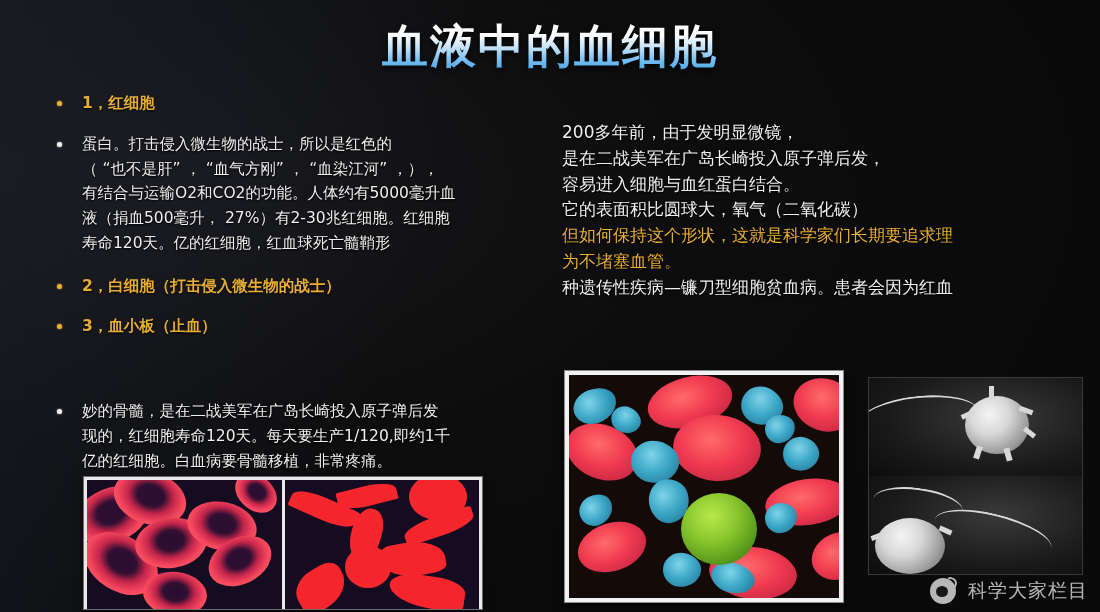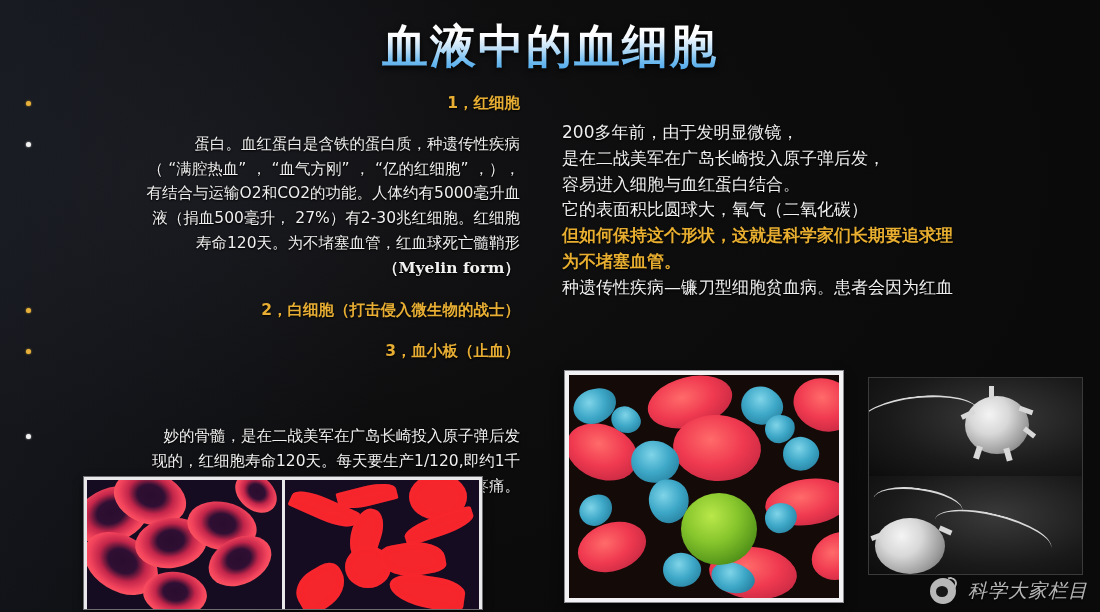--- a/index.html
+++ b/index.html
@@ -36,21 +36,21 @@
     font-family:"DejaVu Sans","Liberation Sans",sans-serif;
   }
   .title-shadow{
     position:absolute; left:0; right:0; top:22px;
     text-align:center;
     font-size:46px; font-weight:bold; letter-spacing:2px;
     line-height:1.05; color:#000; z-index:-1;
   }
 
   
-  .col-left { position:absolute; left:20px; top:92px; width:500px;text-align:right; }
+  .col-left { position:absolute; left:51px; top:92px; width:500px; }
   .col-right{ position:absolute; left:562px; top:120px; width:522px; }
 
   .bullet-row{ display:flex; align-items:flex-start; margin-bottom:2px; }
   .bullet{
     flex:0 0 auto; width:5px; height:5px; border-radius:50%;
     margin:9px 20px 0 6px;
   }
   .bullet.gold { background:#e8b13a; box-shadow:0 0 2px rgba(232,177,58,.9); }
   .bullet.white{ background:#f2f2f2; box-shadow:0 0 2px rgba(255,255,255,.8); }
 
@@ -59,21 +59,21 @@
   .txt.gold  { color:#e7ae33; text-shadow:0 1px 2px #000; font-weight:bold; }
   .myelin{ font-family:"DejaVu Serif","Liberation Serif",serif; font-weight:bold; }
 
   .para { margin-bottom:2px; }
   .block-gap{ height:16px; }
   .block-gap-lg{ height:30px; }
 
   
   .r-line { font-size:17px; line-height:1.52; color:#f0f0f0;
             text-shadow:0 1px 2px #000,0 0 1px #000; }
-  .r-line.gold { color:#e8ae2f; font-weight:bold; text-shadow:0 1px 2px #000; }
+  .r-line.gold { color:#e8ae2f; font-weight:normal; text-shadow:0 1px 2px #000; }
 
   
   .figure { position:absolute; }
 
   #fig-sickle{
     left:84px; top:477px; width:398px; height:132px;
     background:#e9e9ec;
     padding:3px 3px 0 3px;
     box-shadow:0 0 0 1px #6d6d72, 0 3px 8px rgba(0,0,0,.8);
   }
@@ -117,21 +117,20 @@
   .plat{ position:absolute; border-radius:48% 52% 55% 45%/50% 45% 55% 50%;
          background:radial-gradient(circle at 40% 35%, #7fd4e8 0%, #3ea8c8 45%, #1c6e8c 100%); }
   .leuko{ position:absolute; border-radius:50%;
           background:radial-gradient(circle at 40% 32%, #b9e84a 0%, #86c52c 40%, #4e8f18 78%, #2f6510 100%); }
 
   
   #watermark{
     position:absolute; right:12px; bottom:8px;
     display:flex; align-items:center; gap:12px;
     opacity:.78;
-    font-style:italic;
   }
   #watermark .wb{
     width:26px; height:26px; border-radius:50%;
     background:#e8e8e8; position:relative; flex:0 0 auto;
   }
   #watermark .wb::after{
     content:""; position:absolute; left:6px; top:8px;
     width:12px; height:11px; border-radius:50%;
     background:#1a1a1a;
   }
@@ -159,26 +158,25 @@
     <div class="bullet-row">
       <span class="bullet gold"></span>
       <div class="txt gold">1，红细胞</div>
     </div>
 
     <div class="block-gap"></div>
 
     <div class="bullet-row">
       <span class="bullet white"></span>
       <div class="txt white">
-        <div class="para">蛋白。血红蛋白是含铁的蛋白质，种遗传性疾病</div>
-        <div class="para">（ “满腔热血” ， “血气方刚” ， “亿的红细胞” ，），</div>
+        <div class="para">蛋白。打击侵入微生物的战士，所以是红色的</div>
+        <div class="para">（ “也不是肝” ， “血气方刚” ， “血染江河” ，），</div>
         <div class="para">有结合与运输O2和CO2的功能。人体约有5000毫升血</div>
         <div class="para">液（捐血500毫升， 27%）有2-30兆红细胞。红细胞</div>
-        <div class="para">寿命120天。为不堵塞血管，红血球死亡髓鞘形</div>
-        <div class="para myelin">（Myelin form）</div>
+        <div class="para">寿命120天。亿的红细胞，红血球死亡髓鞘形</div>
       </div>
     </div>
 
     <div class="block-gap"></div>
 
     <div class="bullet-row">
       <span class="bullet gold"></span>
       <div class="txt gold">2，白细胞（打击侵入微生物的战士）</div>
     </div>
 

